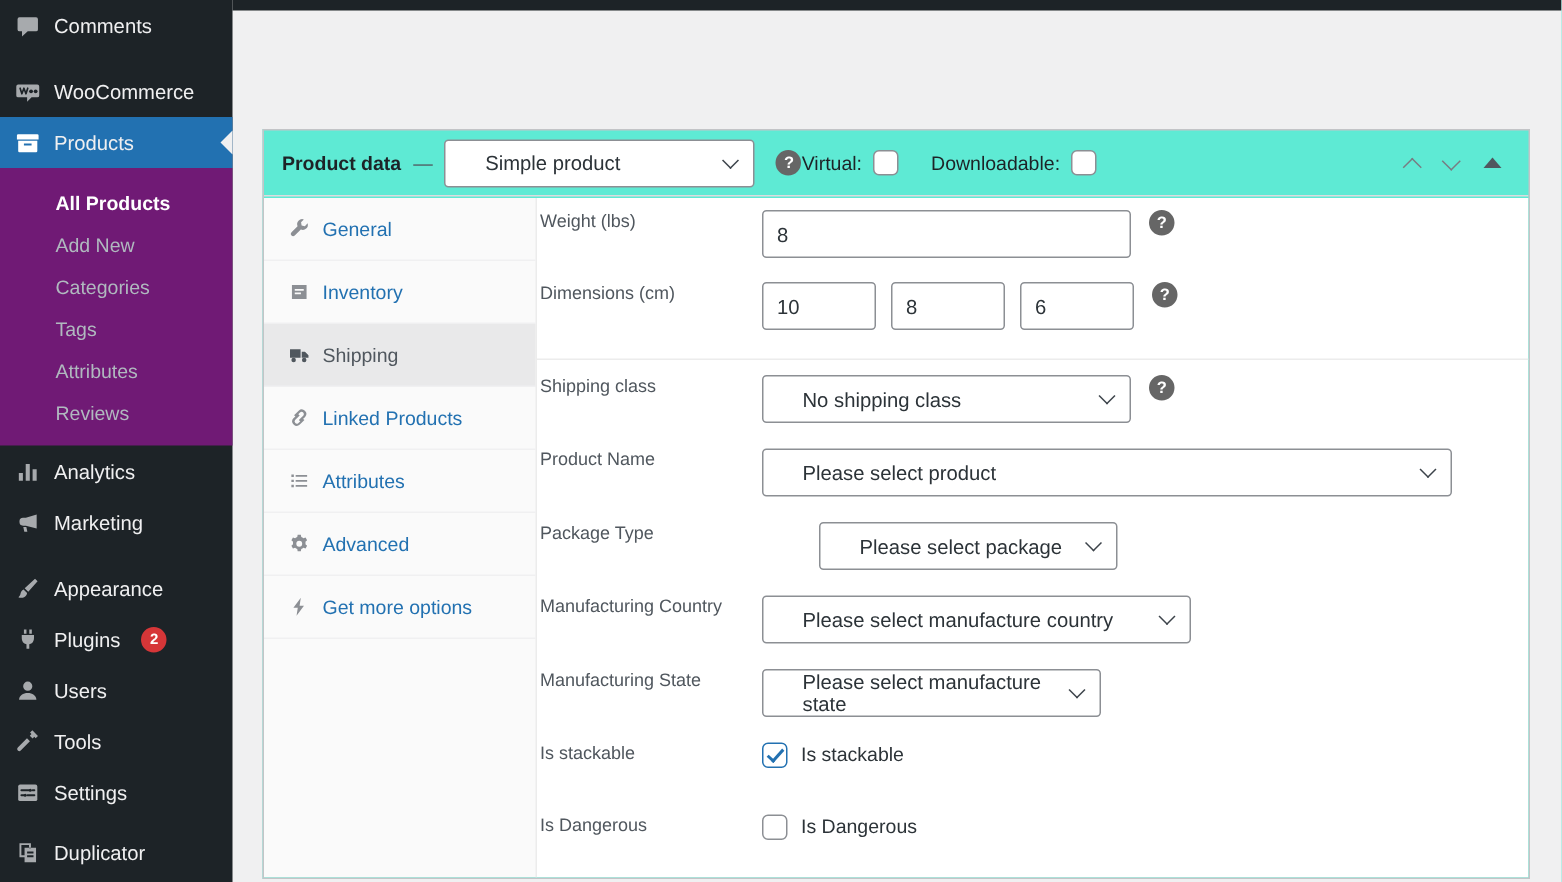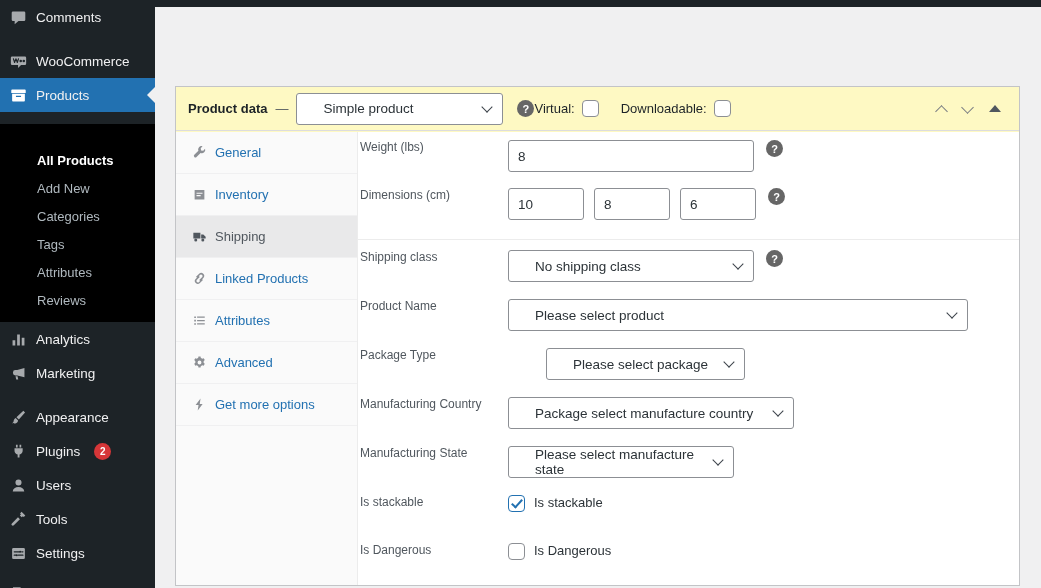--- a/index.html
+++ b/index.html
@@ -14,35 +14,35 @@
   .s-item { position:relative; display:flex; align-items:center; height:34px; padding-left:9px; gap:8px;
             color:#f0f0f1; font-size:13.5px; cursor:pointer; }
   .s-item .ic { width:19px; height:19px; display:flex; align-items:center; justify-content:center;
                 color:#a7aaad; flex-shrink:0; }
   .s-item.current { background:#2271b1; }
   .s-item.current .ic { color:#fff; }
   .s-item.current::after { content:""; position:absolute; right:-16px; top:50%; margin-top:-8px;
                 width:0; height:0; border:8px solid transparent; border-left-color:#2271b1; display:none; }
   .s-item.current .notch { position:absolute; right:0; top:50%; margin-top:-8px; width:0; height:0;
                 border:8px solid transparent; border-right-color:#f0f0f1; }
-  .submenu { background:#000000; padding:22px 0 8px 0;margin-top:12px; }
+  .submenu { background:#701a75; padding:9px 0 8px 0; }
   .sub-item { height:28px; display:flex; align-items:center; padding-left:37px; font-size:13px;
               color:#b0b9bf; cursor:pointer; }
   .sub-item.active { color:#fff; font-weight:700; }
   .badge { background:#d63638; color:#fff; border-radius:50%; font-size:10px; min-width:17px; height:17px;
            line-height:17px; text-align:center; margin-left:6px; font-weight:700; }
 
   
   .content { position:absolute; left:155px; top:0; right:0; bottom:0; background:#f0f0f1; }
   .admin-bar { height:7px; background:#1d2327; }
   .page-header { height:58px; background:#fff; display:flex; align-items:center; padding-left:41px; }
   .page-header h1 { font-size:14px; font-weight:700; color:#1d2327; }
 
   
-  .panel { position:absolute; left:20px; right:21px; top:86px; height:500px; background:#fef9c3;
+  .panel { position:absolute; left:20px; right:21px; top:86px; height:500px; background:#5eead4;
            border:1px solid #c3c4c7; overflow:hidden; }
   .panel-header { height:44px; display:flex; align-items:center; padding:0 10px 0 12px; border-bottom:1px solid #dcdcde; }
   .panel-title { font-size:13px; font-weight:700; color:#1d2327; }
   .title-dash { margin:0 8px; color:#50575e; font-size:13px; }
   .sel { position:relative; height:32px; background:#fff; border:1px solid #8c8f94; border-radius:3px;
          display:flex; align-items:center; padding:0 30px 0 26px; font-size:13.5px; color:#2c3338; cursor:pointer; }
   .sel::after { content:""; position:absolute; right:11px; top:50%; margin-top:-6px; width:7px; height:7px;
          border-right:1.7px solid #3c434a; border-bottom:1.7px solid #3c434a; transform:rotate(45deg); }
   .type-select { width:207px; }
   .help-tip { width:17px; height:17px; border-radius:50%; background:#666; color:#fff; font-size:11px;
@@ -355,21 +355,21 @@
             </div>
             <div class="row">
               <label class="fl">Package Type</label>
               <div class="sel w-package">
                 <span>Please select package</span>
               </div>
             </div>
             <div class="row">
               <label class="fl">Manufacturing Country</label>
               <div class="sel w-country">
-                <span>Package select manufacture country</span>
+                <span>Please select manufacture country</span>
               </div>
             </div>
             <div class="row">
               <label class="fl">Manufacturing State</label>
               <div class="sel w-state">
                 <span>Please select manufacture state</span>
               </div>
             </div>
             <div class="row cb1">
               <label class="fl">Is stackable</label>

